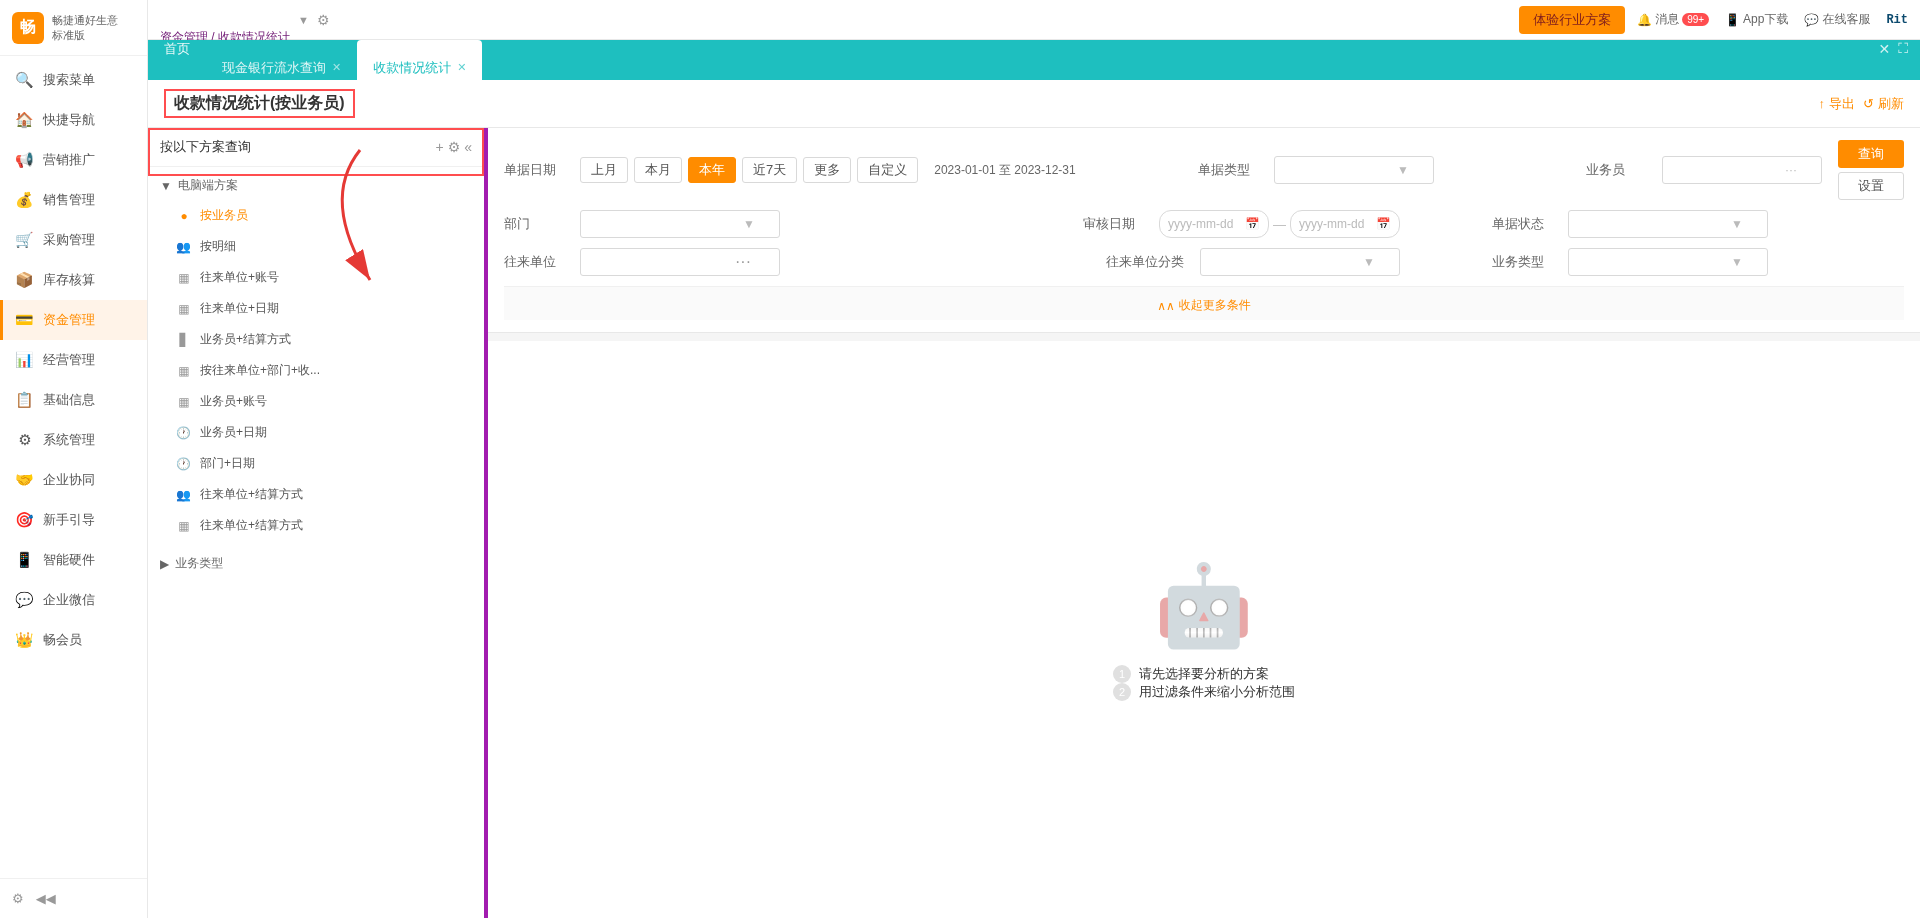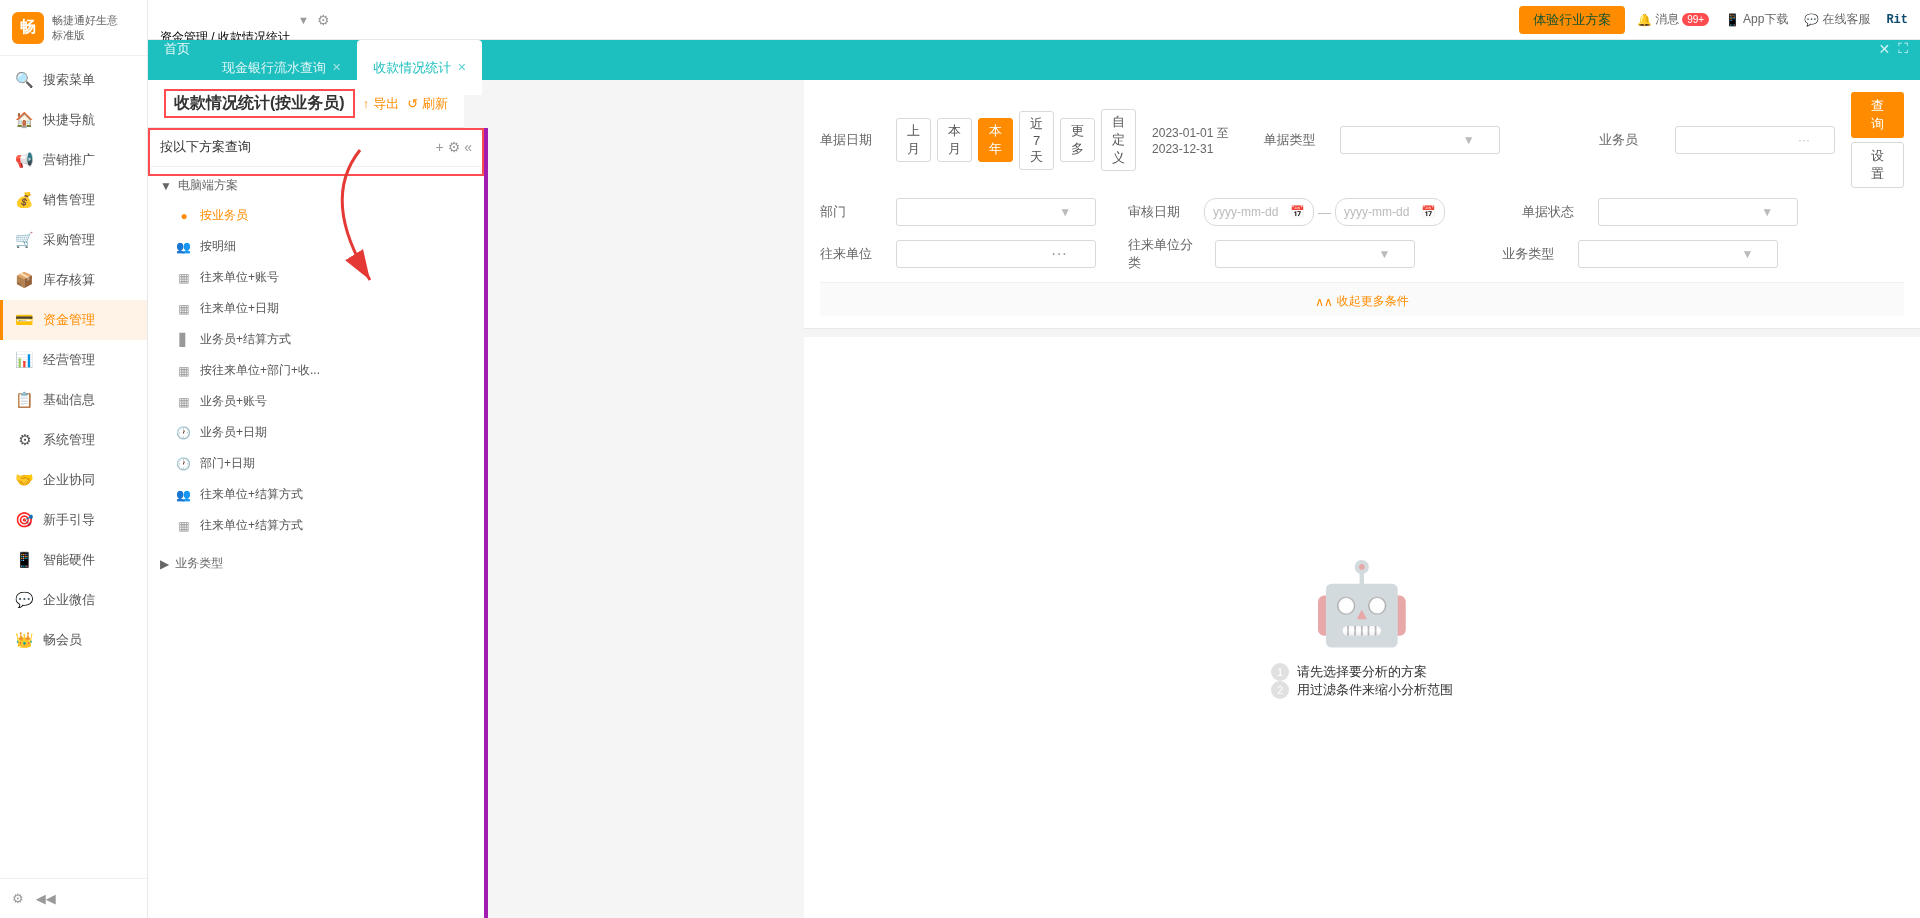--- a/index.html
+++ b/index.html
@@ -11,21 +11,21 @@
       background: #fff;
       display: flex;
       align-items: center;
       padding: 0 12px;
       border-bottom: 1px solid #e8e8e8;
       position: fixed;
       top: 0; left: 148px; right: 0;
       z-index: 100;
     }
     .top-bar-left { display: flex; align-items: center; gap: 8px; flex: 1; }
-    .breadcrumb-text { color: #000000; font-size: 12px; margin-top: 36px; }
+    .breadcrumb-text { color: #701a75; font-size: 12px; margin-top: 36px; }
     .top-bar-right { display: flex; align-items: center; gap: 16px; font-size: 12px; color: #666; }
     .badge-red { background: #ff4d4f; color: #fff; border-radius: 10px; padding: 1px 5px; font-size: 10px; }
     .gear-btn { color: #999; cursor: pointer; font-size: 14px; }
 
     
     .tab-bar {
       height: 40px;
       background: #1ebfbf;
       display: flex;
       align-items: flex-start;
@@ -112,21 +112,21 @@
       padding: 0 12px;
       gap: 12px;
     }
 
     
     .main-content {
       position: fixed;
       top: 80px; left: 148px; right: 0; bottom: 0;
       overflow: hidden;
       display: flex;
-      flex-direction: row;
+      flex-direction: column;
       background: #f5f5f5;
     }
 
     
     .page-header {
       height: 48px;
       background: #fff;
       display: flex;
       align-items: center;
       padding: 0 16px;
@@ -407,21 +407,21 @@
   </div>
 </div>
 
 <div class="top-bar">
   <div class="top-bar-left">
     <span class="breadcrumb-text">资金管理 / 收款情况统计</span>
     <span style="color:#999;cursor:pointer;font-size:11px;">▼</span>
     <span class="gear-btn">⚙</span>
   </div>
   <div style="margin-right: 12px;">
-    <button style="background:#ff8c00;color:#14532d;border:none;border-radius:4px;padding:5px 14px;cursor:pointer;font-size:13px;">体验行业方案</button>
+    <button style="background:#ff8c00;color:#7f1d1d;border:none;border-radius:4px;padding:5px 14px;cursor:pointer;font-size:13px;">体验行业方案</button>
   </div>
   <div class="top-bar-right">
     <span style="cursor:pointer;display:flex;align-items:center;gap:3px;">
       <span>🔔</span>
       <span>消息</span>
       <span class="badge-red">99+</span>
     </span>
     <span style="cursor:pointer;display:flex;align-items:center;gap:3px;">
       <span>📱</span>
       <span>App下载</span>

